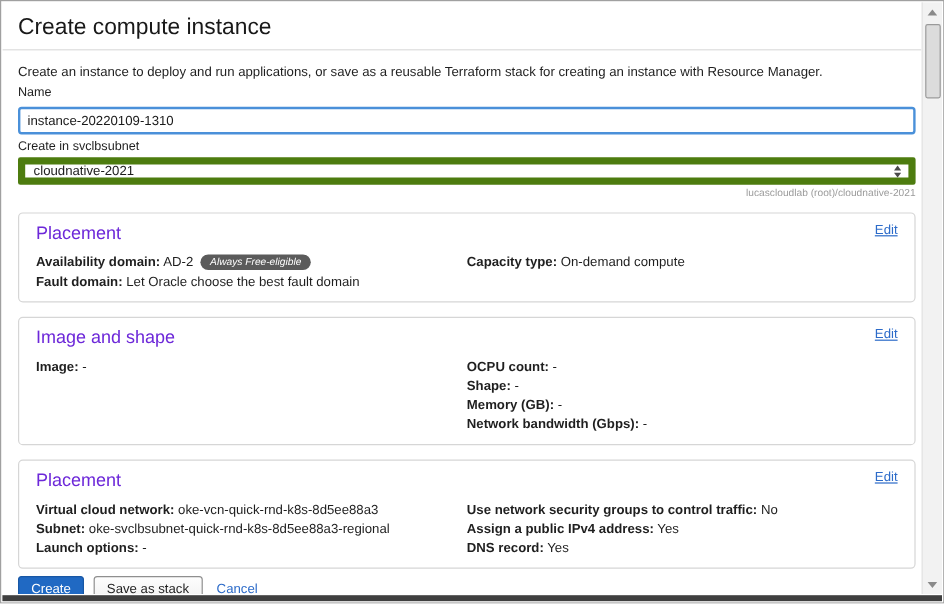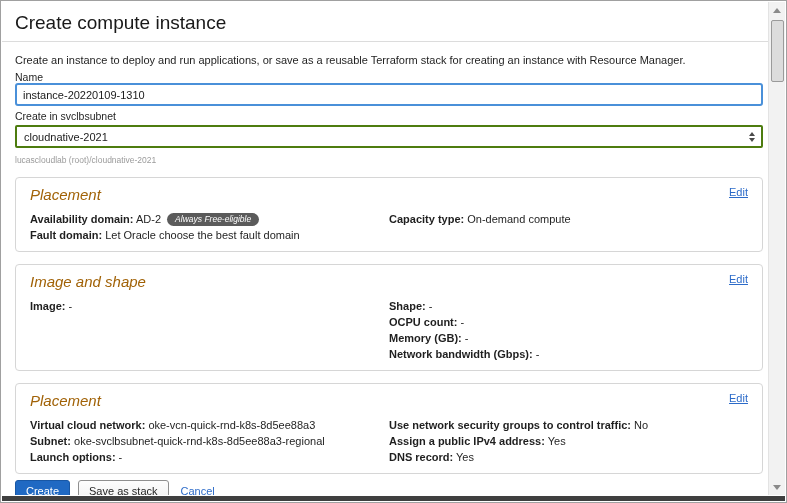--- a/index.html
+++ b/index.html
@@ -36,41 +36,41 @@
     position:absolute; top:1px; left:1px; right:18px; bottom:7px;
     background:#fff; overflow:hidden;
     padding:10px 5px 8px 13px;
   }
   .page-title { font-size:19px; font-weight:400; color:#191919; line-height:21px; }
   .title-divider { height:1px; background:#dcdcdc; margin:8px -5px 0 -13px; }
   .page-desc { font-size:11px; color:#1f1f1f; margin-top:12px; line-height:13px; }
 
   .input-label { font-size:10.5px; color:#1f1f1f; margin-top:4px; line-height:12px; }
   .text-input {
-    display:block; width:100%; height:23px; margin-top:0;
+    display:block; width:100%; height:23px; margin-top:6px;
     border:2px solid var(--focus, #4a90d9); border-radius:3px;
     font-family:inherit; font-size:11px; color:#1a1a1a; padding:0 6px; outline:none;
   }
   .select {
     width:100%; height:23px; margin-top:3px;
-    border:2px solid #4d7c0f; border-radius:2px; background:#fff;
+    border:6px solid #4d7c0f; border-radius:2px; background:#fff;
     display:flex; align-items:center; justify-content:space-between;
     padding:0 4px 0 7px; font-size:11px; cursor:default;
   }
   .spinner { display:flex; flex-direction:column; gap:2px; align-items:center; padding:0 2px; }
   .tri-up { width:0;height:0;border-left:3.5px solid transparent;border-right:3.5px solid transparent;border-bottom:4.5px solid #4a4a4a; }
   .tri-down { width:0;height:0;border-left:3.5px solid transparent;border-right:3.5px solid transparent;border-top:4.5px solid #4a4a4a; }
-  .compartment-path { font-size:8.5px; color:#9b9b9b; margin-top:8px; line-height:9px; }
+  .compartment-path { font-size:8.5px; color:#9b9b9b; margin-top:2px; line-height:9px;text-align:right; }
 
   .card {
     border:1px solid #d6d6d6; border-radius:4px;
     margin-top:12px; padding:8px 14px;
   }
   .card-header { display:flex; justify-content:space-between; align-items:flex-start; }
-  .card-title { font-size:15px; font-weight:400; color:#a16207; line-height:17px;font-style:italic; }
+  .card-title { font-size:15px; font-weight:400; color:#6d28d9; line-height:17px; }
   .edit-link { font-size:11px; color:var(--link, #2c6bc9); text-decoration:underline; cursor:pointer; line-height:13px; }
   .fields { display:flex; margin-top:8px; }
   .col-left { width:50%; padding-right:10px; }
   .col-right { flex:1; }
   .field { font-size:11px; line-height:16px; color:#1f1f1f; }
   .field-label { font-weight:bold; }
   .badge {
     display:inline-block; background:var(--badge-bg, #5b5b5b); color:#fff;
     font-size:8.5px; font-style:italic; line-height:11px;
     padding:1px 8px; border-radius:8px; margin-left:3px; vertical-align:1px;
@@ -138,25 +138,25 @@
       </div>
       <div class="fields">
         <div class="col-left">
           <div class="field">
             <span class="field-label">Image:</span>
             <span class="field-value">-</span>
           </div>
         </div>
         <div class="col-right">
           <div class="field">
+            <span class="field-label">OCPU count:</span>
+            <span class="field-value">-</span>
+          </div>
+          <div class="field">
             <span class="field-label">Shape:</span>
-            <span class="field-value">-</span>
-          </div>
-          <div class="field">
-            <span class="field-label">OCPU count:</span>
             <span class="field-value">-</span>
           </div>
           <div class="field">
             <span class="field-label">Memory (GB):</span>
             <span class="field-value">-</span>
           </div>
           <div class="field">
             <span class="field-label">Network bandwidth (Gbps):</span>
             <span class="field-value">-</span>
           </div>

